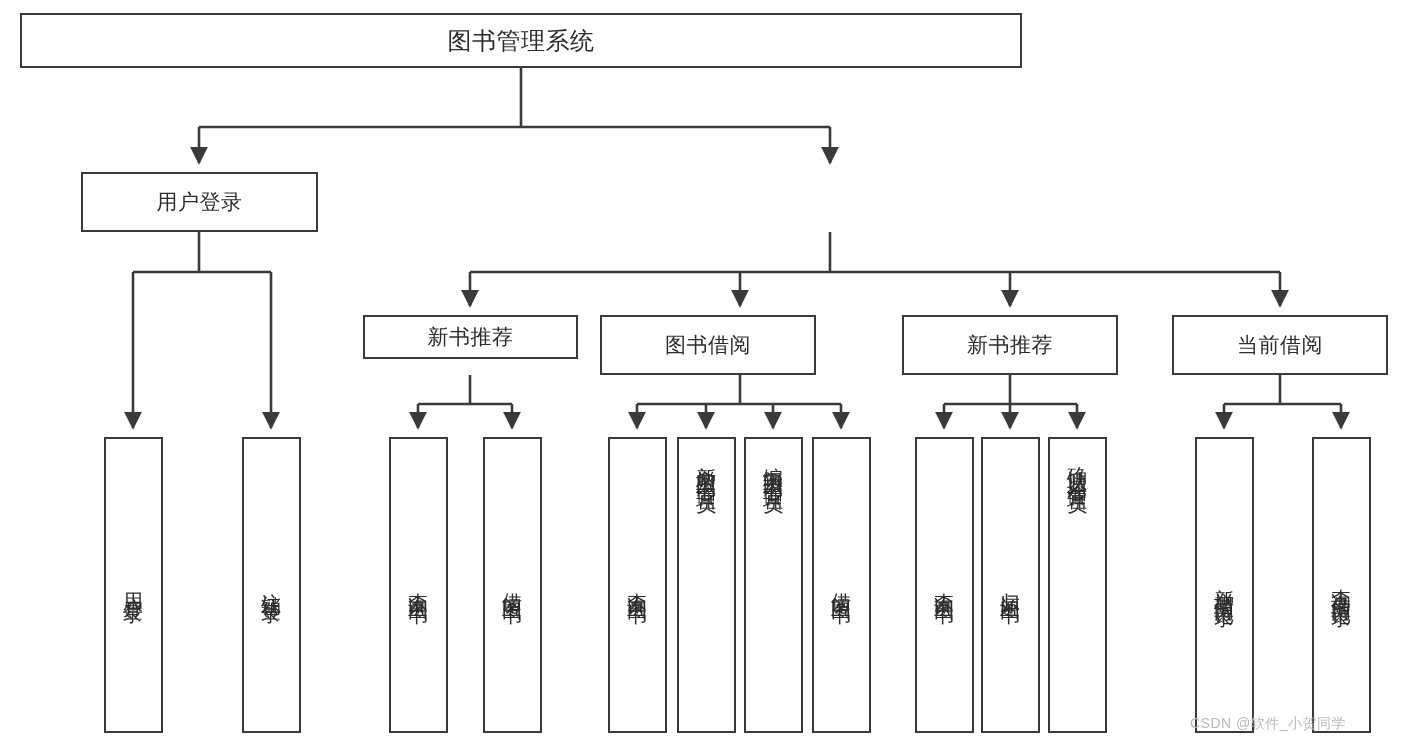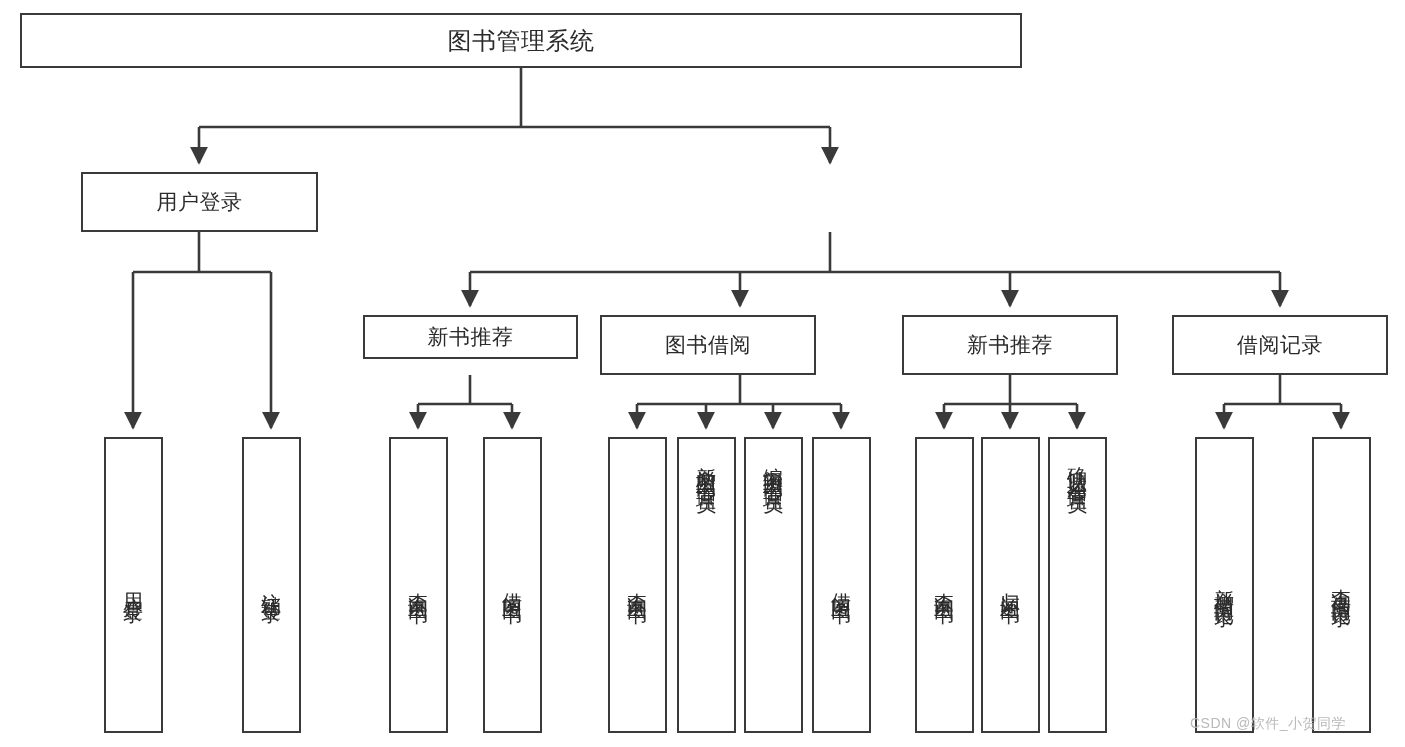--- a/index.html
+++ b/index.html
@@ -141,21 +141,21 @@
   <div class="node horizontal" style="left:363px; top:315px; width:215px; height:44px;">
     <span class="node-label">新书推荐</span>
   </div>
   <div class="node horizontal" style="left:600px; top:315px; width:216px; height:60px;">
     <span class="node-label">图书借阅</span>
   </div>
   <div class="node horizontal" style="left:902px; top:315px; width:216px; height:60px;">
     <span class="node-label">新书推荐</span>
   </div>
   <div class="node horizontal" style="left:1172px; top:315px; width:216px; height:60px;">
-    <span class="node-label">借阅记录</span>
+    <span class="node-label">当前借阅</span>
   </div>
 
   <div class="node vertical center-text" style="left:104px; top:437px; width:59px; height:296px;">
     <span class="node-label">用户登录</span>
   </div>
   <div class="node vertical center-text" style="left:242px; top:437px; width:59px; height:296px;">
     <span class="node-label">注销登录</span>
   </div>
   <div class="node vertical center-text" style="left:389px; top:437px; width:59px; height:296px;">
     <span class="node-label">查询图书</span>

